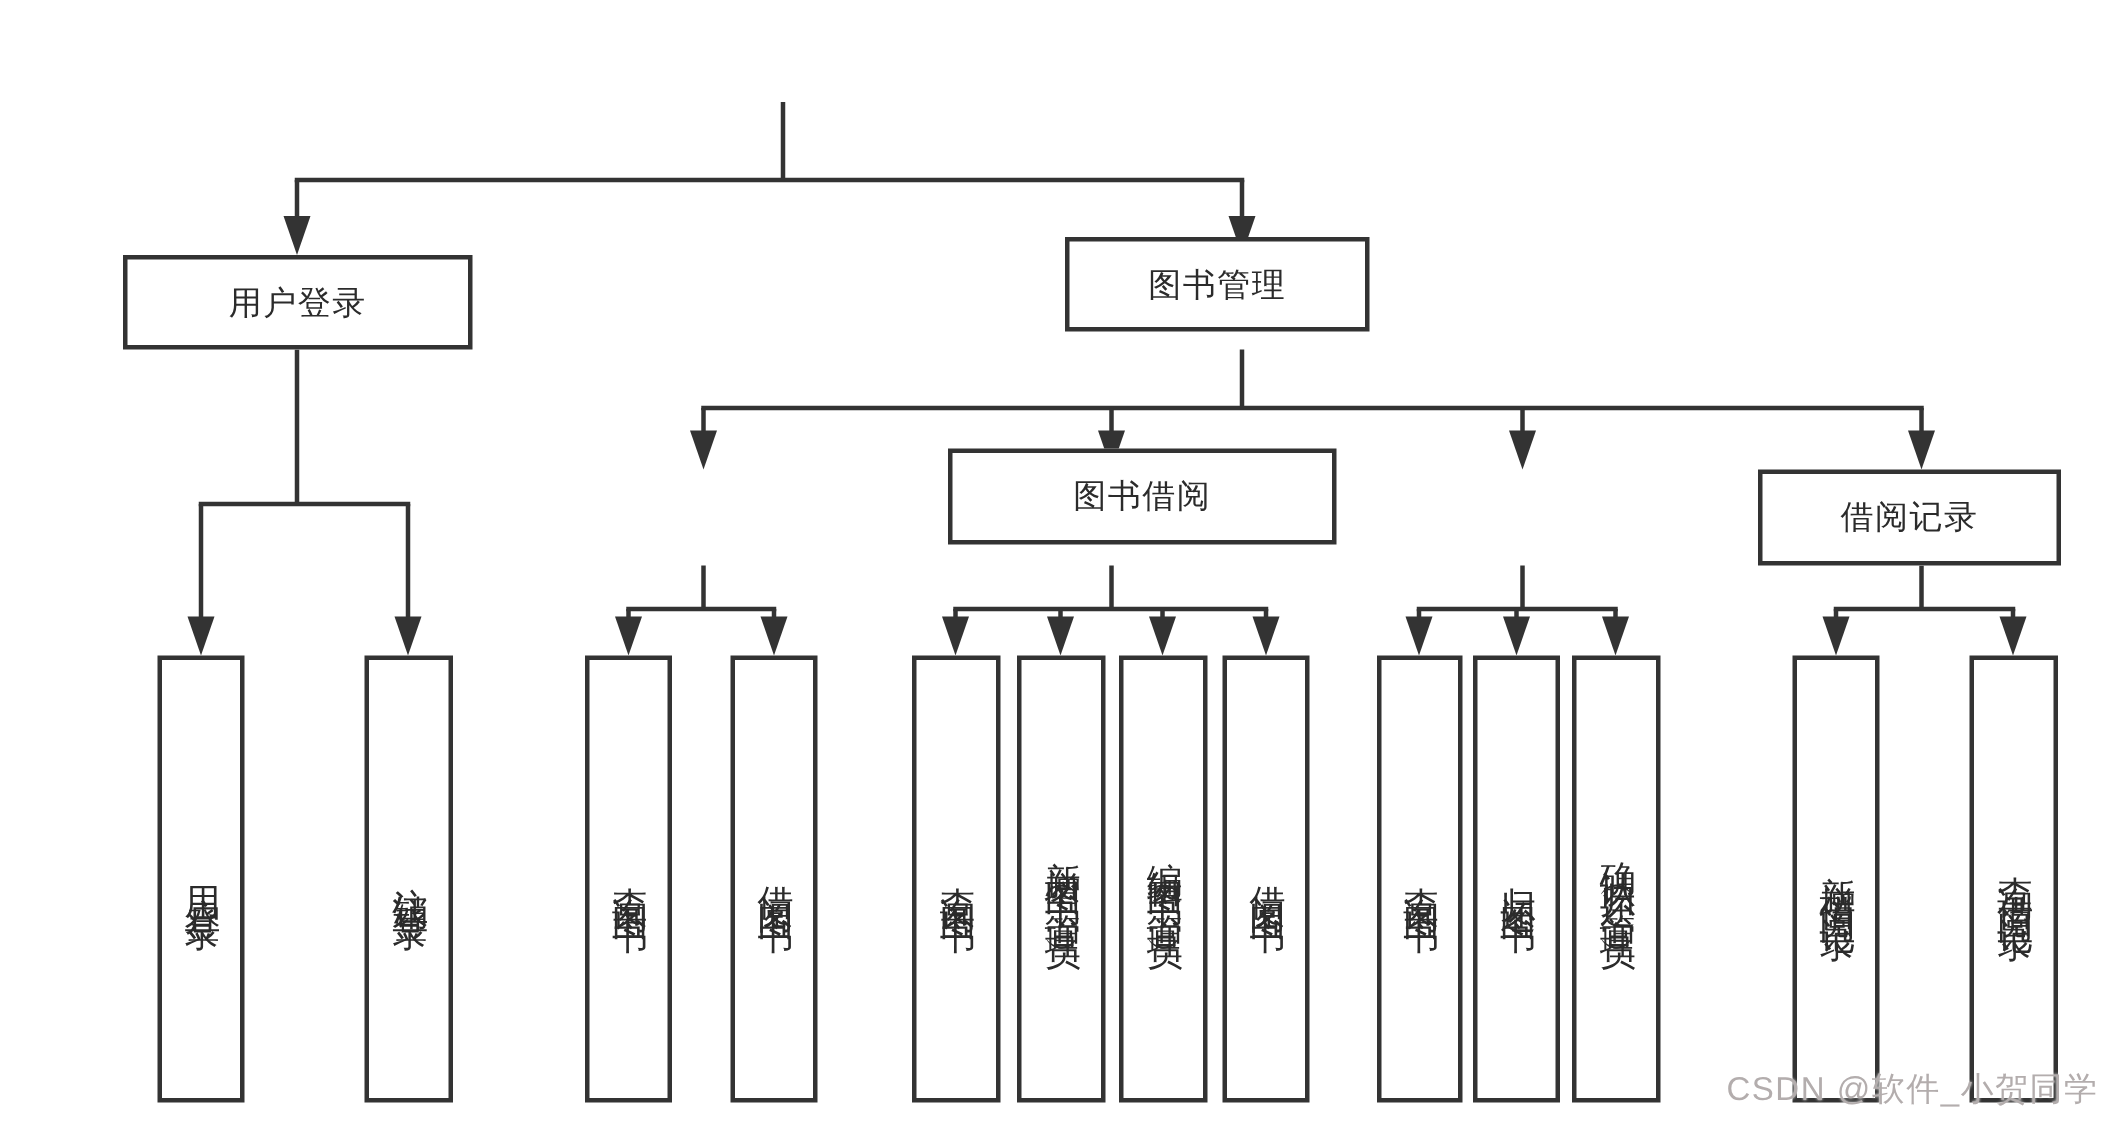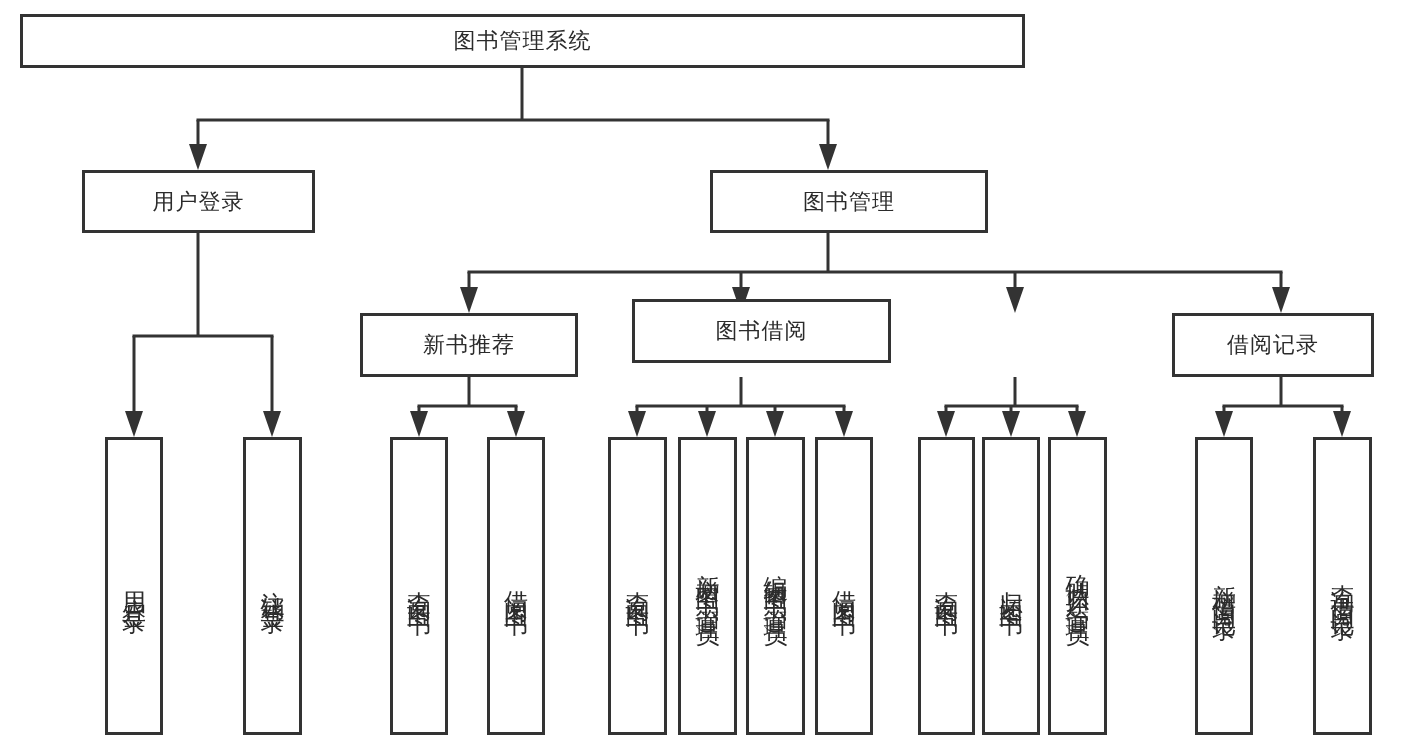--- a/index.html
+++ b/index.html
@@ -138,34 +138,28 @@
       <path d="M766,411 L784,411 L775,437 Z"></path>
       <path d="M835,411 L853,411 L844,437 Z"></path>
       <path d="M937,411 L955,411 L946,437 Z"></path>
       <path d="M1002,411 L1020,411 L1011,437 Z"></path>
       <path d="M1068,411 L1086,411 L1077,437 Z"></path>
       <path d="M1215,411 L1233,411 L1224,437 Z"></path>
       <path d="M1333,411 L1351,411 L1342,437 Z"></path>
     </g>
   </svg>
 
-  <div class="box h" style="left:20px;top:14px;width:1005px;height:54px">
-    <span class="lbl">图书管理系统</span>
-  </div>
 
   <div class="box h" style="left:82px;top:170px;width:233px;height:63px">
     <span class="lbl">用户登录</span>
   </div>
-  <div class="box h" style="left:710px;top:170px;width:278px;height:63px">
+  <div class="box h" style="left:710px;top:158px;width:203px;height:63px">
     <span class="lbl">图书管理</span>
   </div>
 
-  <div class="box h" style="left:360px;top:313px;width:218px;height:64px">
-    <span class="lbl">新书推荐</span>
-  </div>
   <div class="box h" style="left:632px;top:299px;width:259px;height:64px">
     <span class="lbl">图书借阅</span>
   </div>
   <div class="box h" style="left:1172px;top:313px;width:202px;height:64px">
     <span class="lbl">借阅记录</span>
   </div>
 
   <div class="box v" style="left:105px;top:437px;width:58px;height:298px">
     <span class="lbl">用户登录</span>
   </div>
@@ -203,14 +197,15 @@
     <span class="lbl">确认归还（管理员）</span>
   </div>
 
   <div class="box v" style="left:1195px;top:437px;width:58px;height:298px">
     <span class="lbl">新增借阅记录</span>
   </div>
   <div class="box v" style="left:1313px;top:437px;width:59px;height:298px">
     <span class="lbl">查询借阅记录</span>
   </div>
 
+  <div class="watermark">CSDN @软件_小贺同学</div>
 
 </div>
 
 </body></html>

